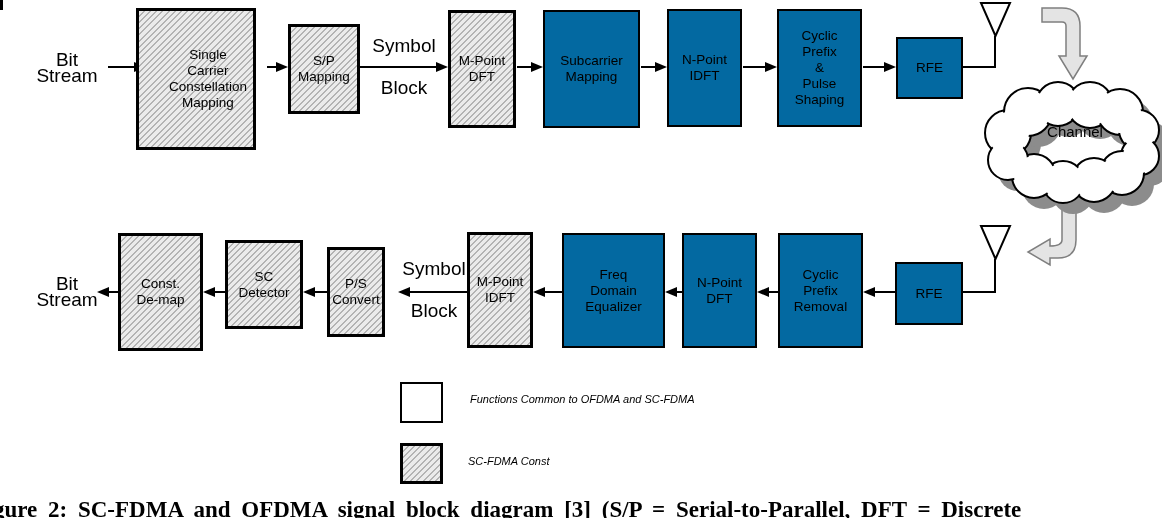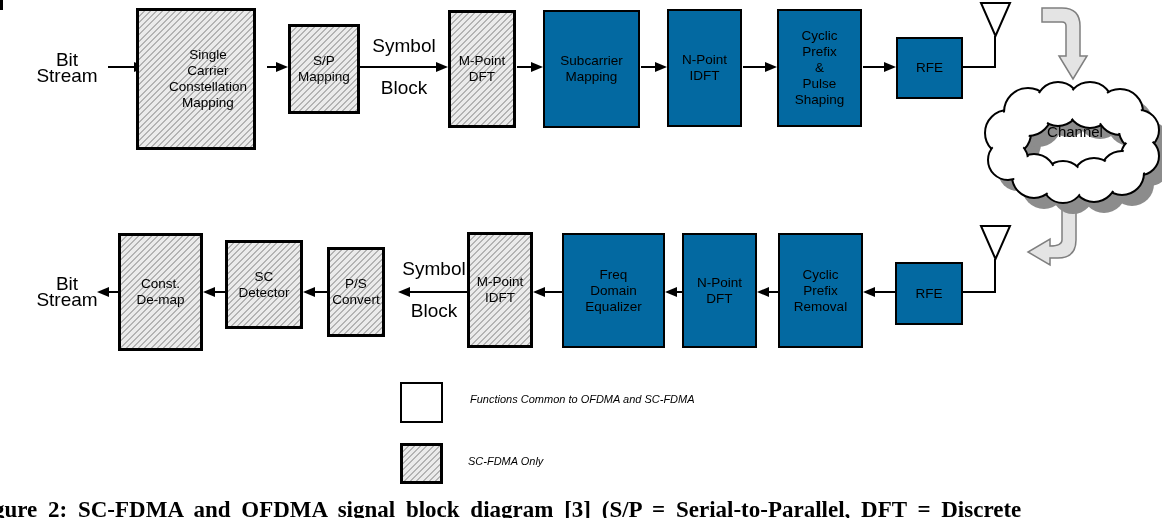--- a/index.html
+++ b/index.html
@@ -189,17 +189,17 @@
       <circle cx="1063" cy="182" r="19"></circle>
         <circle cx="1034" cy="176" r="20"></circle>
         <circle cx="1008" cy="160" r="18"></circle>
     </g>
   </svg>
   <div class="flabel lbl-channel">Channel</div>
 
   <div class="legend-swatch sw-common"></div>
   <div class="legend-text lt-common">Functions Common to OFDMA and SC-FDMA</div>
   <div class="legend-swatch sw-scfdma"></div>
-  <div class="legend-text lt-scfdma">SC-FDMA Only</div>
+  <div class="legend-text lt-scfdma">SC-FDMA Const</div>
 
   <div class="caption">gure 2: SC-FDMA and OFDMA signal block diagram [3] (S/P = Serial-to-Parallel, DFT = Discrete</div>
 
 </div>
 
 </body></html>

